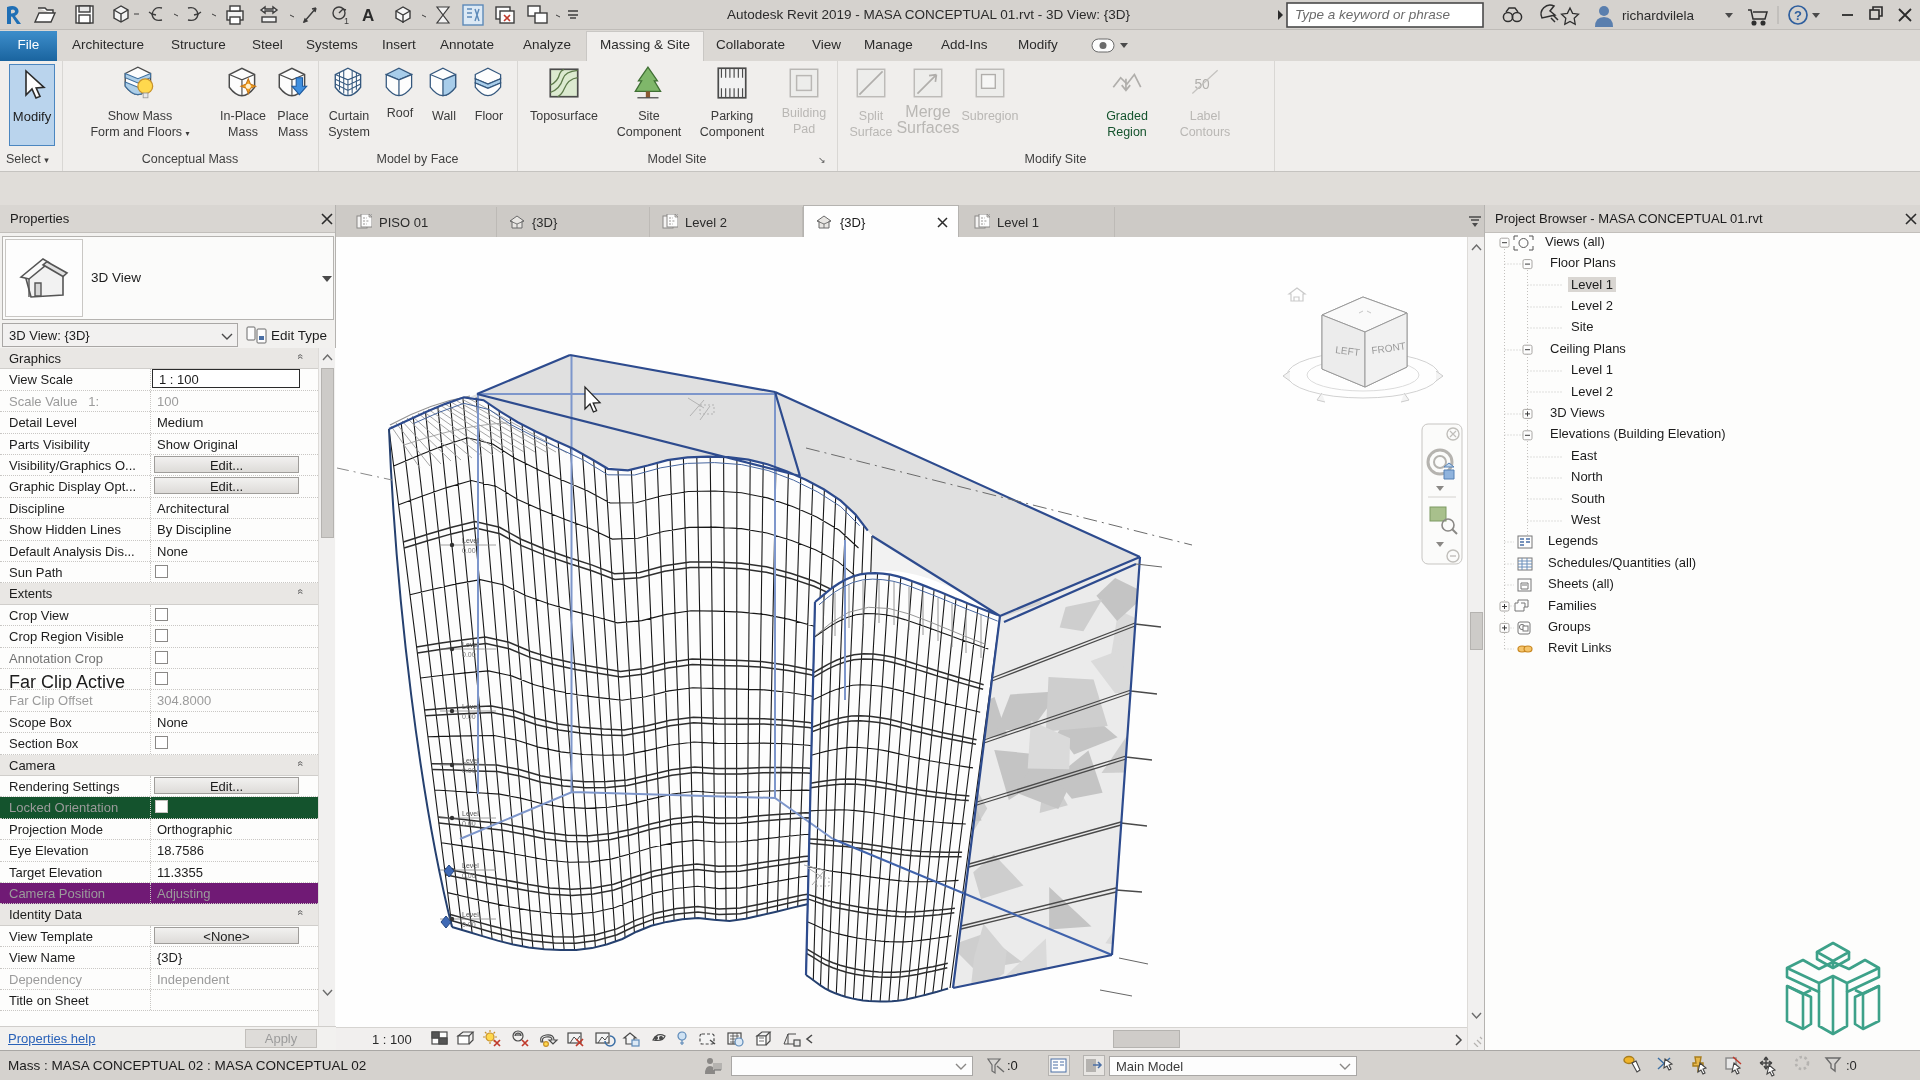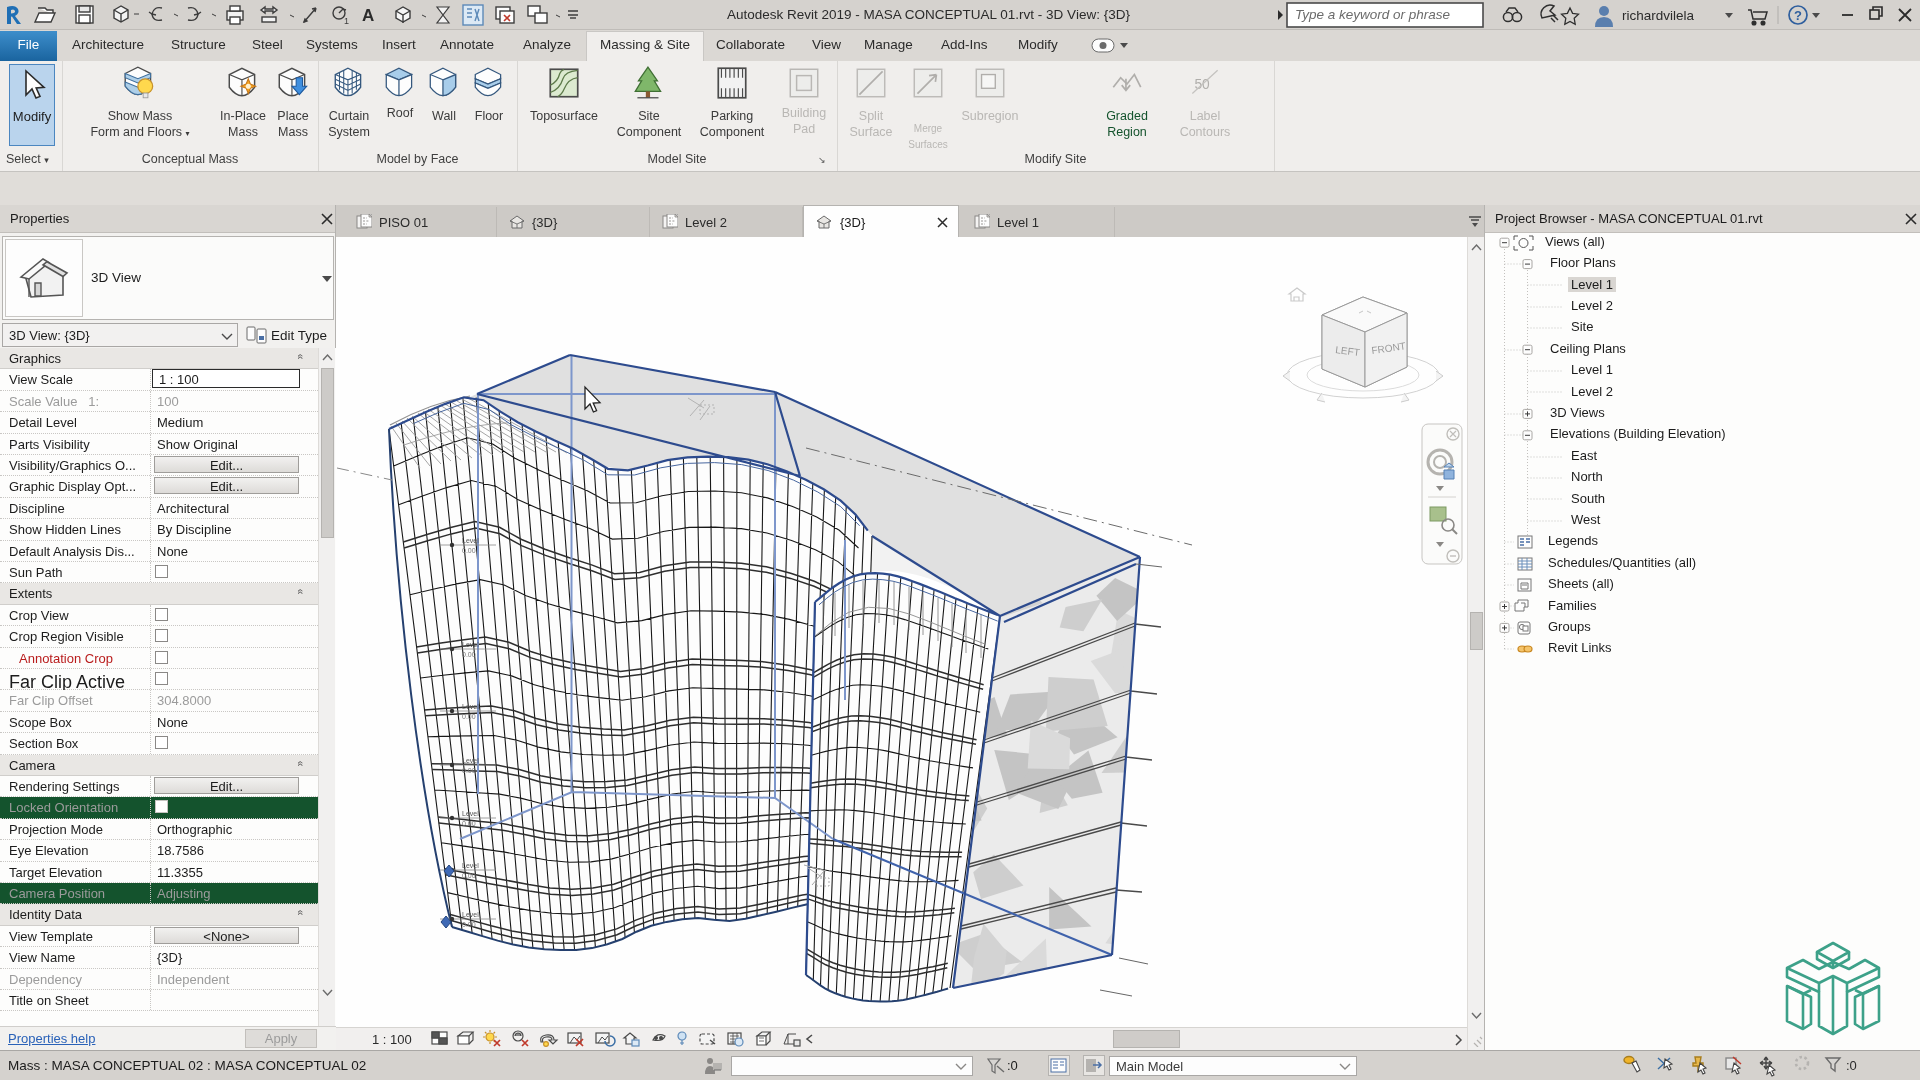--- a/index.html
+++ b/index.html
@@ -262,21 +262,21 @@
         <rect x="5" y="5" width="26" height="26" fill="#ededeb" stroke="#bdbbb8" stroke-width="1.4"></rect>
         <path d="M7,29 L29,7" stroke="#b0aeab" stroke-width="1.6"></path>
       </svg>
       <div style="font-size:12.5px;color:#b9b7b4;line-height:16px;margin-top:6px">Split<br>Surface</div>
     </div>
     <div style="position:absolute;left:873px;top:3px;width:110px;text-align:center">
       <svg width="38" height="38" viewBox="0 0 36 36" style="margin:0 auto;display:block">
         <rect x="5" y="5" width="26" height="26" fill="#ededeb" stroke="#bdbbb8" stroke-width="1.4"></rect>
         <path d="M8,28 L26,10 M26,10 l-7,1 M26,10 l-1,7" stroke="#b0aeab" stroke-width="1.6" fill="none"></path>
       </svg>
-      <div style="font-size:10px;color:#b9b7b4;line-height:16px;margin-top:19px">Merge<br>Surfaces</div>
+      <div style="font-size:16px;color:#b9b7b4;line-height:16px;margin-top:2px">Merge<br>Surfaces</div>
     </div>
     <div style="position:absolute;left:935px;top:3px;width:110px;text-align:center">
       <svg width="38" height="38" viewBox="0 0 36 36" style="margin:0 auto;display:block">
         <rect x="5" y="5" width="26" height="26" fill="#ededeb" stroke="#bdbbb8" stroke-width="1.4"></rect>
         <rect x="10" y="10" width="13" height="13" fill="#f6f6f5" stroke="#b0aeab" stroke-width="1.3"></rect>
       </svg>
       <div style="font-size:12.5px;color:#b9b7b4;line-height:16px;margin-top:6px">Subregion</div>
     </div>
     <div style="position:absolute;left:1072px;top:3px;width:110px;text-align:center">
       <svg width="38" height="38" viewBox="0 0 36 36" style="margin:0 auto;display:block">
@@ -393,21 +393,21 @@
         <span style="position:absolute;left:9px;top:3px;font-size:13px;color:#1c1c1c;white-space:nowrap;overflow:hidden;max-width:140px">Crop View</span>
         <span style="position:absolute;left:155px;top:3px;width:13px;height:13px;border:1px solid #8a8886;background:#fff"></span>
       </div>
       <div style="position:absolute;left:0;top:278.2px;width:318px;height:21.4px;border-bottom:1px dotted #c9c7c4;background:#fdfdfc">
         <div style="position:absolute;left:150px;top:0;width:1px;height:100%;border-left:1px dotted #c9c7c4"></div>
         <span style="position:absolute;left:9px;top:3px;font-size:13px;color:#1c1c1c;white-space:nowrap;overflow:hidden;max-width:140px">Crop Region Visible</span>
         <span style="position:absolute;left:155px;top:3px;width:13px;height:13px;border:1px solid #8a8886;background:#fff"></span>
       </div>
       <div style="position:absolute;left:0;top:299.6px;width:318px;height:21.4px;border-bottom:1px dotted #c9c7c4;background:#fdfdfc">
         <div style="position:absolute;left:150px;top:0;width:1px;height:100%;border-left:1px dotted #c9c7c4"></div>
-        <span style="position:absolute;left:19px;top:3px;font-size:13px;color:#b91c1c;white-space:nowrap;overflow:hidden;max-width:140px">Annotation Crop</span>
+        <span style="position:absolute;left:9px;top:3px;font-size:13px;color:#737373;white-space:nowrap;overflow:hidden;max-width:140px">Annotation Crop</span>
         <span style="position:absolute;left:155px;top:3px;width:13px;height:13px;border:1px solid #8a8886;background:#fff"></span>
       </div>
       <div style="position:absolute;left:0;top:321.0px;width:318px;height:21.4px;border-bottom:1px dotted #c9c7c4;background:#fdfdfc">
         <div style="position:absolute;left:150px;top:0;width:1px;height:100%;border-left:1px dotted #c9c7c4"></div>
         <span style="position:absolute;left:9px;top:3px;font-size:18px;color:#1c1c1c;white-space:nowrap;overflow:hidden;max-width:140px">Far Clip Active</span>
         <span style="position:absolute;left:155px;top:3px;width:13px;height:13px;border:1px solid #8a8886;background:#fff"></span>
       </div>
       <div style="position:absolute;left:0;top:342.4px;width:318px;height:21.4px;border-bottom:1px dotted #c9c7c4;background:#fdfdfc">
         <div style="position:absolute;left:150px;top:0;width:1px;height:100%;border-left:1px dotted #c9c7c4"></div>
         <span style="position:absolute;left:9px;top:3px;font-size:13px;color:#9b9b9b;white-space:nowrap;overflow:hidden;max-width:140px">Far Clip Offset</span>
@@ -445,21 +445,21 @@
       <div style="position:absolute;left:0;top:492.2px;width:318px;height:21.4px;border-bottom:1px dotted #c9c7c4;background:#fdfdfc">
         <div style="position:absolute;left:150px;top:0;width:1px;height:100%;border-left:1px dotted #c9c7c4"></div>
         <span style="position:absolute;left:9px;top:3px;font-size:13px;color:#1c1c1c;white-space:nowrap;overflow:hidden;max-width:140px">Eye Elevation</span>
         <span style="position:absolute;left:157px;top:3px;font-size:13px;color:#1c1c1c">18.7586</span>
       </div>
       <div style="position:absolute;left:0;top:513.6px;width:318px;height:21.4px;border-bottom:1px dotted #c9c7c4;background:#fdfdfc">
         <div style="position:absolute;left:150px;top:0;width:1px;height:100%;border-left:1px dotted #c9c7c4"></div>
         <span style="position:absolute;left:9px;top:3px;font-size:13px;color:#1c1c1c;white-space:nowrap;overflow:hidden;max-width:140px">Target Elevation</span>
         <span style="position:absolute;left:157px;top:3px;font-size:13px;color:#1c1c1c">11.3355</span>
       </div>
-      <div style="position:absolute;left:0;top:535.0px;width:318px;height:21.4px;border-bottom:1px dotted #c9c7c4;background:#14532d">
+      <div style="position:absolute;left:0;top:535.0px;width:318px;height:21.4px;border-bottom:1px dotted #c9c7c4;background:#701a75">
         <div style="position:absolute;left:150px;top:0;width:1px;height:100%;border-left:1px dotted #c9c7c4"></div>
         <span style="position:absolute;left:9px;top:3px;font-size:13px;color:#9b9b9b;white-space:nowrap;overflow:hidden;max-width:140px">Camera Position</span>
         <span style="position:absolute;left:157px;top:3px;font-size:13px;color:#9b9b9b">Adjusting</span>
       </div>
       <div style="position:absolute;left:0;top:556.4px;width:318px;height:21.4px;background:#e9e7e4;border-bottom:1px solid #d0cecb;">
         <span style="position:absolute;left:9px;top:3px;font-size:13px;color:#1c1c1c">Identity Data</span>
         <span style="position:absolute;right:14px;top:3px;font-size:10px;color:#555;display:inline-block;transform:rotate(90deg)">«</span>
       </div>
       <div style="position:absolute;left:0;top:577.8px;width:318px;height:21.4px;border-bottom:1px dotted #c9c7c4;background:#fdfdfc">
         <div style="position:absolute;left:150px;top:0;width:1px;height:100%;border-left:1px dotted #c9c7c4"></div>

